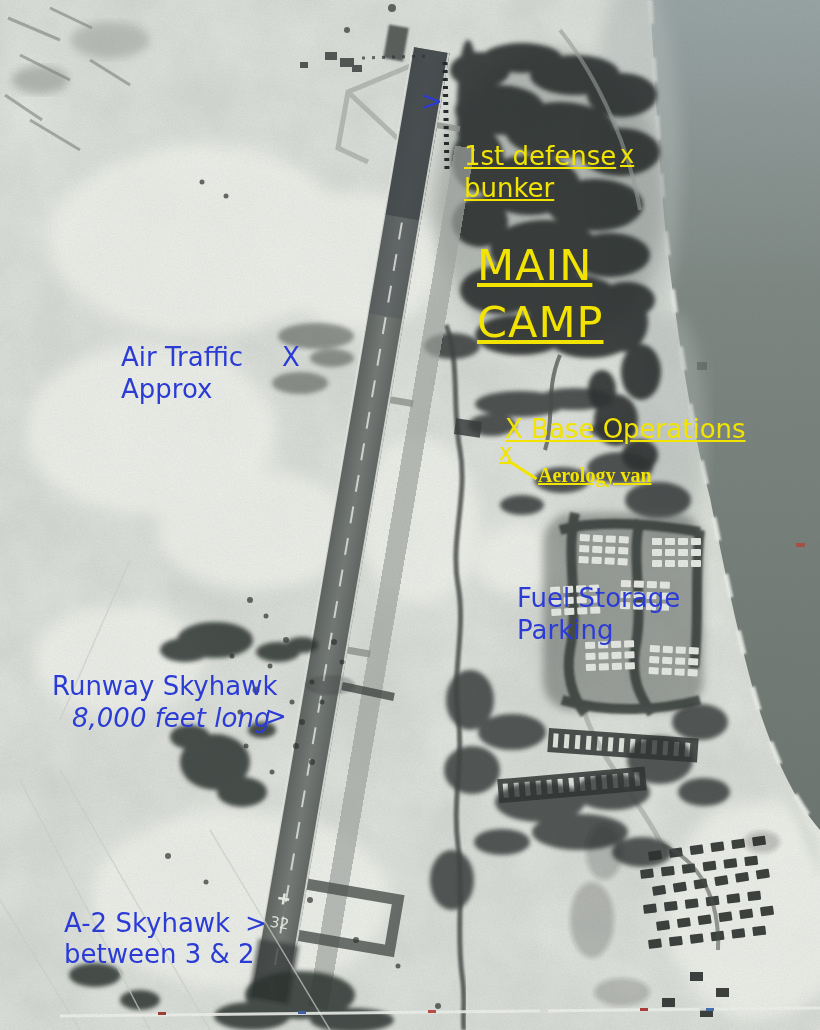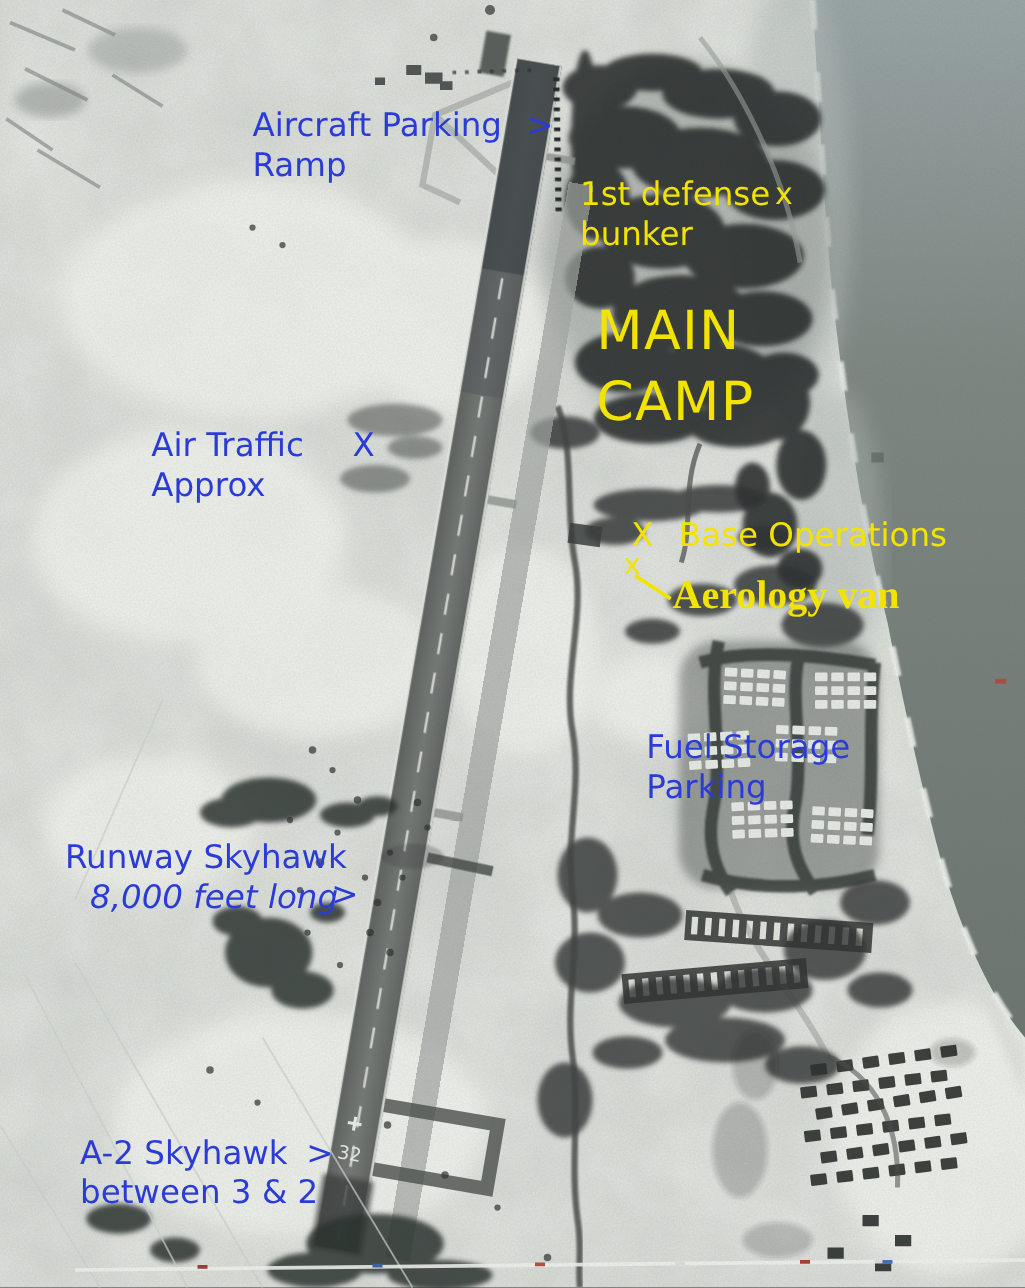--- a/index.html
+++ b/index.html
@@ -2,23 +2,23 @@
 <html style="--anno-blue: #2b3cd6; --anno-yellow: #f2e400;"><head>
 <meta charset="utf-8">
 <style>
   html,body{margin:0;padding:0;background:#1b1d1c;}
   #stage{position:relative;width:820px;height:1030px;overflow:hidden;
          font-family:"DejaVu Sans","Liberation Sans",sans-serif;background:#e2e6e0;}
   #photo{position:absolute;left:0;top:0;width:820px;height:1030px;display:block;}
   .anno{position:absolute;z-index:5;font-size:26px;line-height:32px;white-space:nowrap;}
   .anno .ln{display:block;}
   .blue{color:var(--anno-blue,#2b3cd6);}
-  .yellow{color:var(--anno-yellow,#f2e400);}
+  .yellow{color:var(--anno-yellow,#f2e400);text-decoration:underline;}
   .big{font-size:43px;line-height:57px;letter-spacing:1px;}
-  .serif{font-family:"Liberation Serif","DejaVu Serif",serif;font-weight:bold;font-size:32px;line-height:26px;}
+  .serif{font-family:"Liberation Serif","DejaVu Serif",serif;font-weight:bold;font-size:20px;line-height:26px;}
   .mark{position:absolute;z-index:5;}
   .leader{position:absolute;z-index:5;width:34px;height:3px;background:var(--anno-yellow,#f2e400);
           transform:rotate(33deg);transform-origin:0 50%;}
   .indent{margin-left:20px;font-style:italic;}
 </style>
 </head>
 <body>
 
 <div id="stage">
 
@@ -330,24 +330,20 @@
         <rect x="298" y="1011" width="8" height="3" fill="#3a62a8"></rect>
     <rect x="428" y="1010" width="8" height="3" fill="#c04a42"></rect>
         <rect x="540" y="1009" width="8" height="3" fill="#dde2dd"></rect>
     <rect x="640" y="1008" width="8" height="3" fill="#b03a34"></rect>
         <rect x="706" y="1008" width="8" height="3" fill="#4470b4"></rect>
   </g>
 
   <rect x="0" y="0" width="820" height="1030" filter="url(#grain)" opacity="0.2"></rect>
 </svg>
 
-  <div class="anno blue" style="left:202px;top:85px">
-    <span class="ln">Aircraft Parking</span>
-    <span class="ln">Ramp</span>
-  </div>
   <div class="anno blue mark" style="left:421px;top:85px">&gt;</div>
 
   <div class="anno yellow" style="left:464px;top:140px">
     <span class="ln">1st defense</span>
     <span class="ln">bunker</span>
   </div>
   <div class="anno yellow mark" style="left:620px;top:139px;font-size:24px">x</div>
 
   <div class="anno yellow big" style="left:477px;top:237px">
     <span class="ln">MAIN</span>
@@ -355,21 +351,21 @@
   </div>
 
   <div class="anno blue" style="left:121px;top:341px">
     <span class="ln">Air Traffic</span>
     <span class="ln">Approx</span>
   </div>
   <div class="anno blue mark" style="left:282px;top:341px">X</div>
 
   <div class="anno yellow" style="left:505px;top:413px">
     <span>X</span>
-    <span style="margin-left:12px">Base Operations</span>
+    <span style="">Base Operations</span>
   </div>
 
   <div class="anno yellow mark" style="left:499px;top:436px;font-size:23px">x</div>
   <div class="leader" style="left:508px;top:459px"></div>
   <div class="anno yellow serif" style="left:538px;top:462px">Aerology van</div>
 
   <div class="anno blue" style="left:517px;top:582px">
     <span class="ln">Fuel Storage</span>
     <span class="ln">Parking</span>
   </div>

